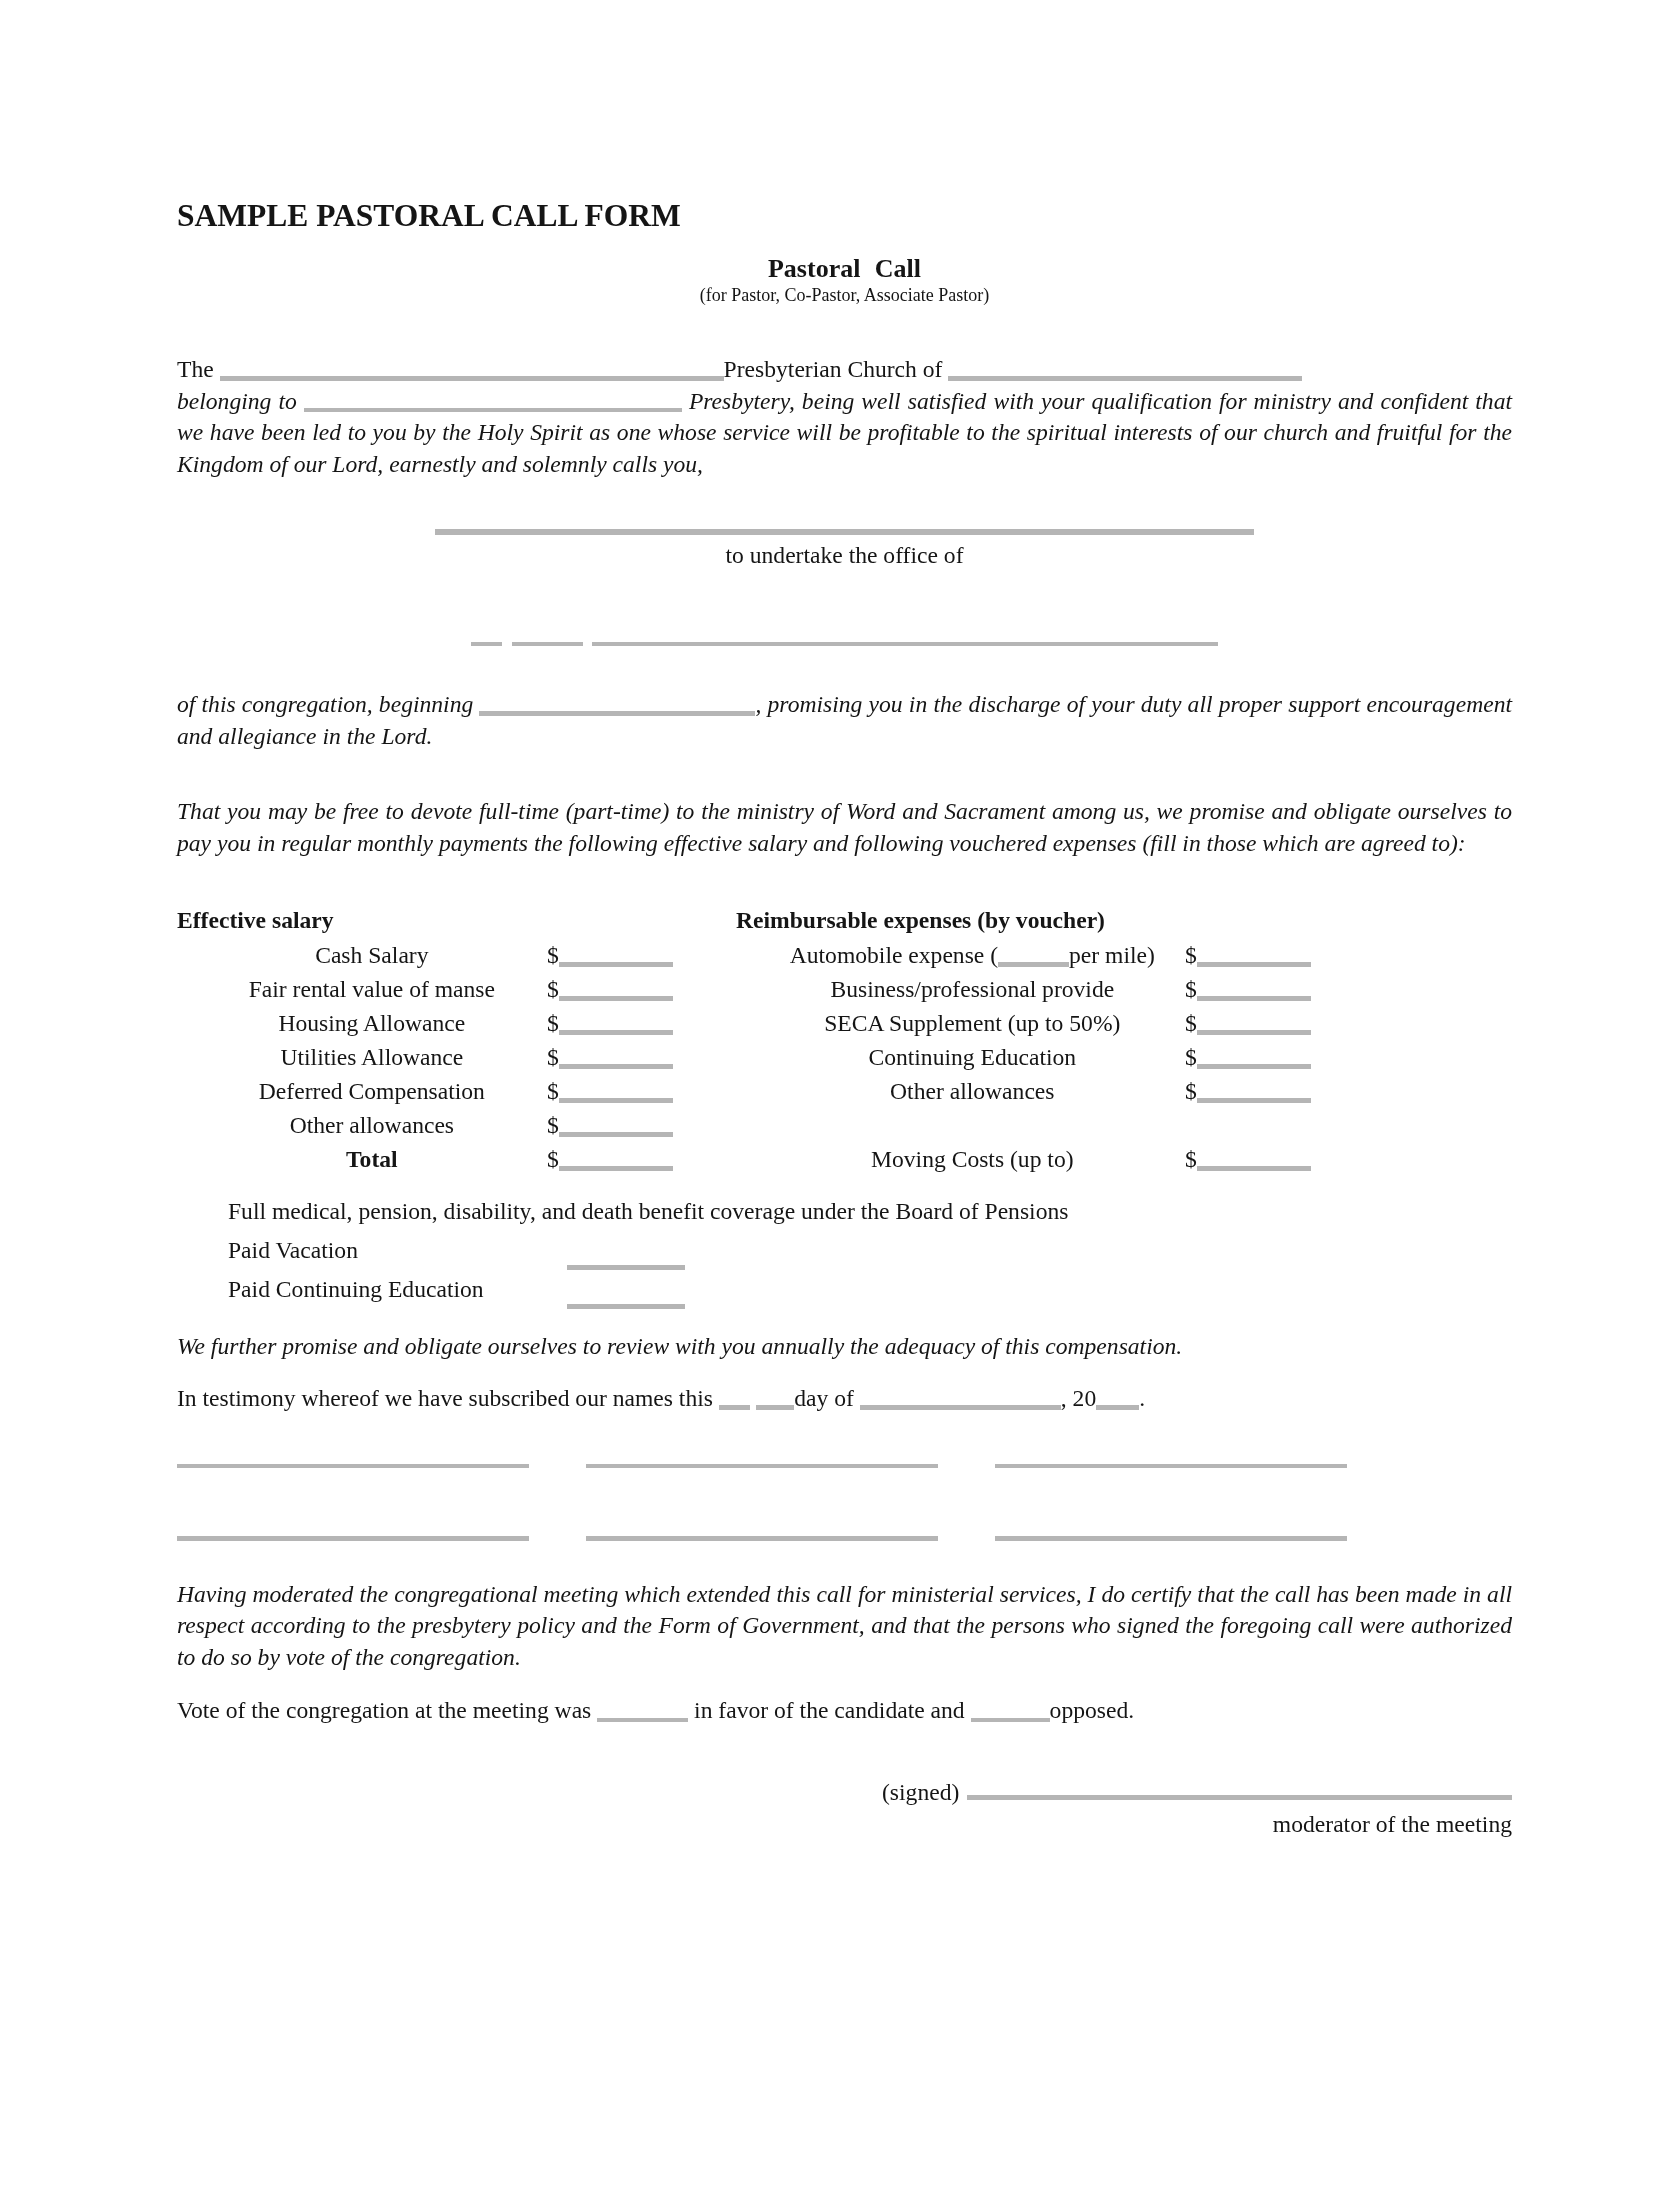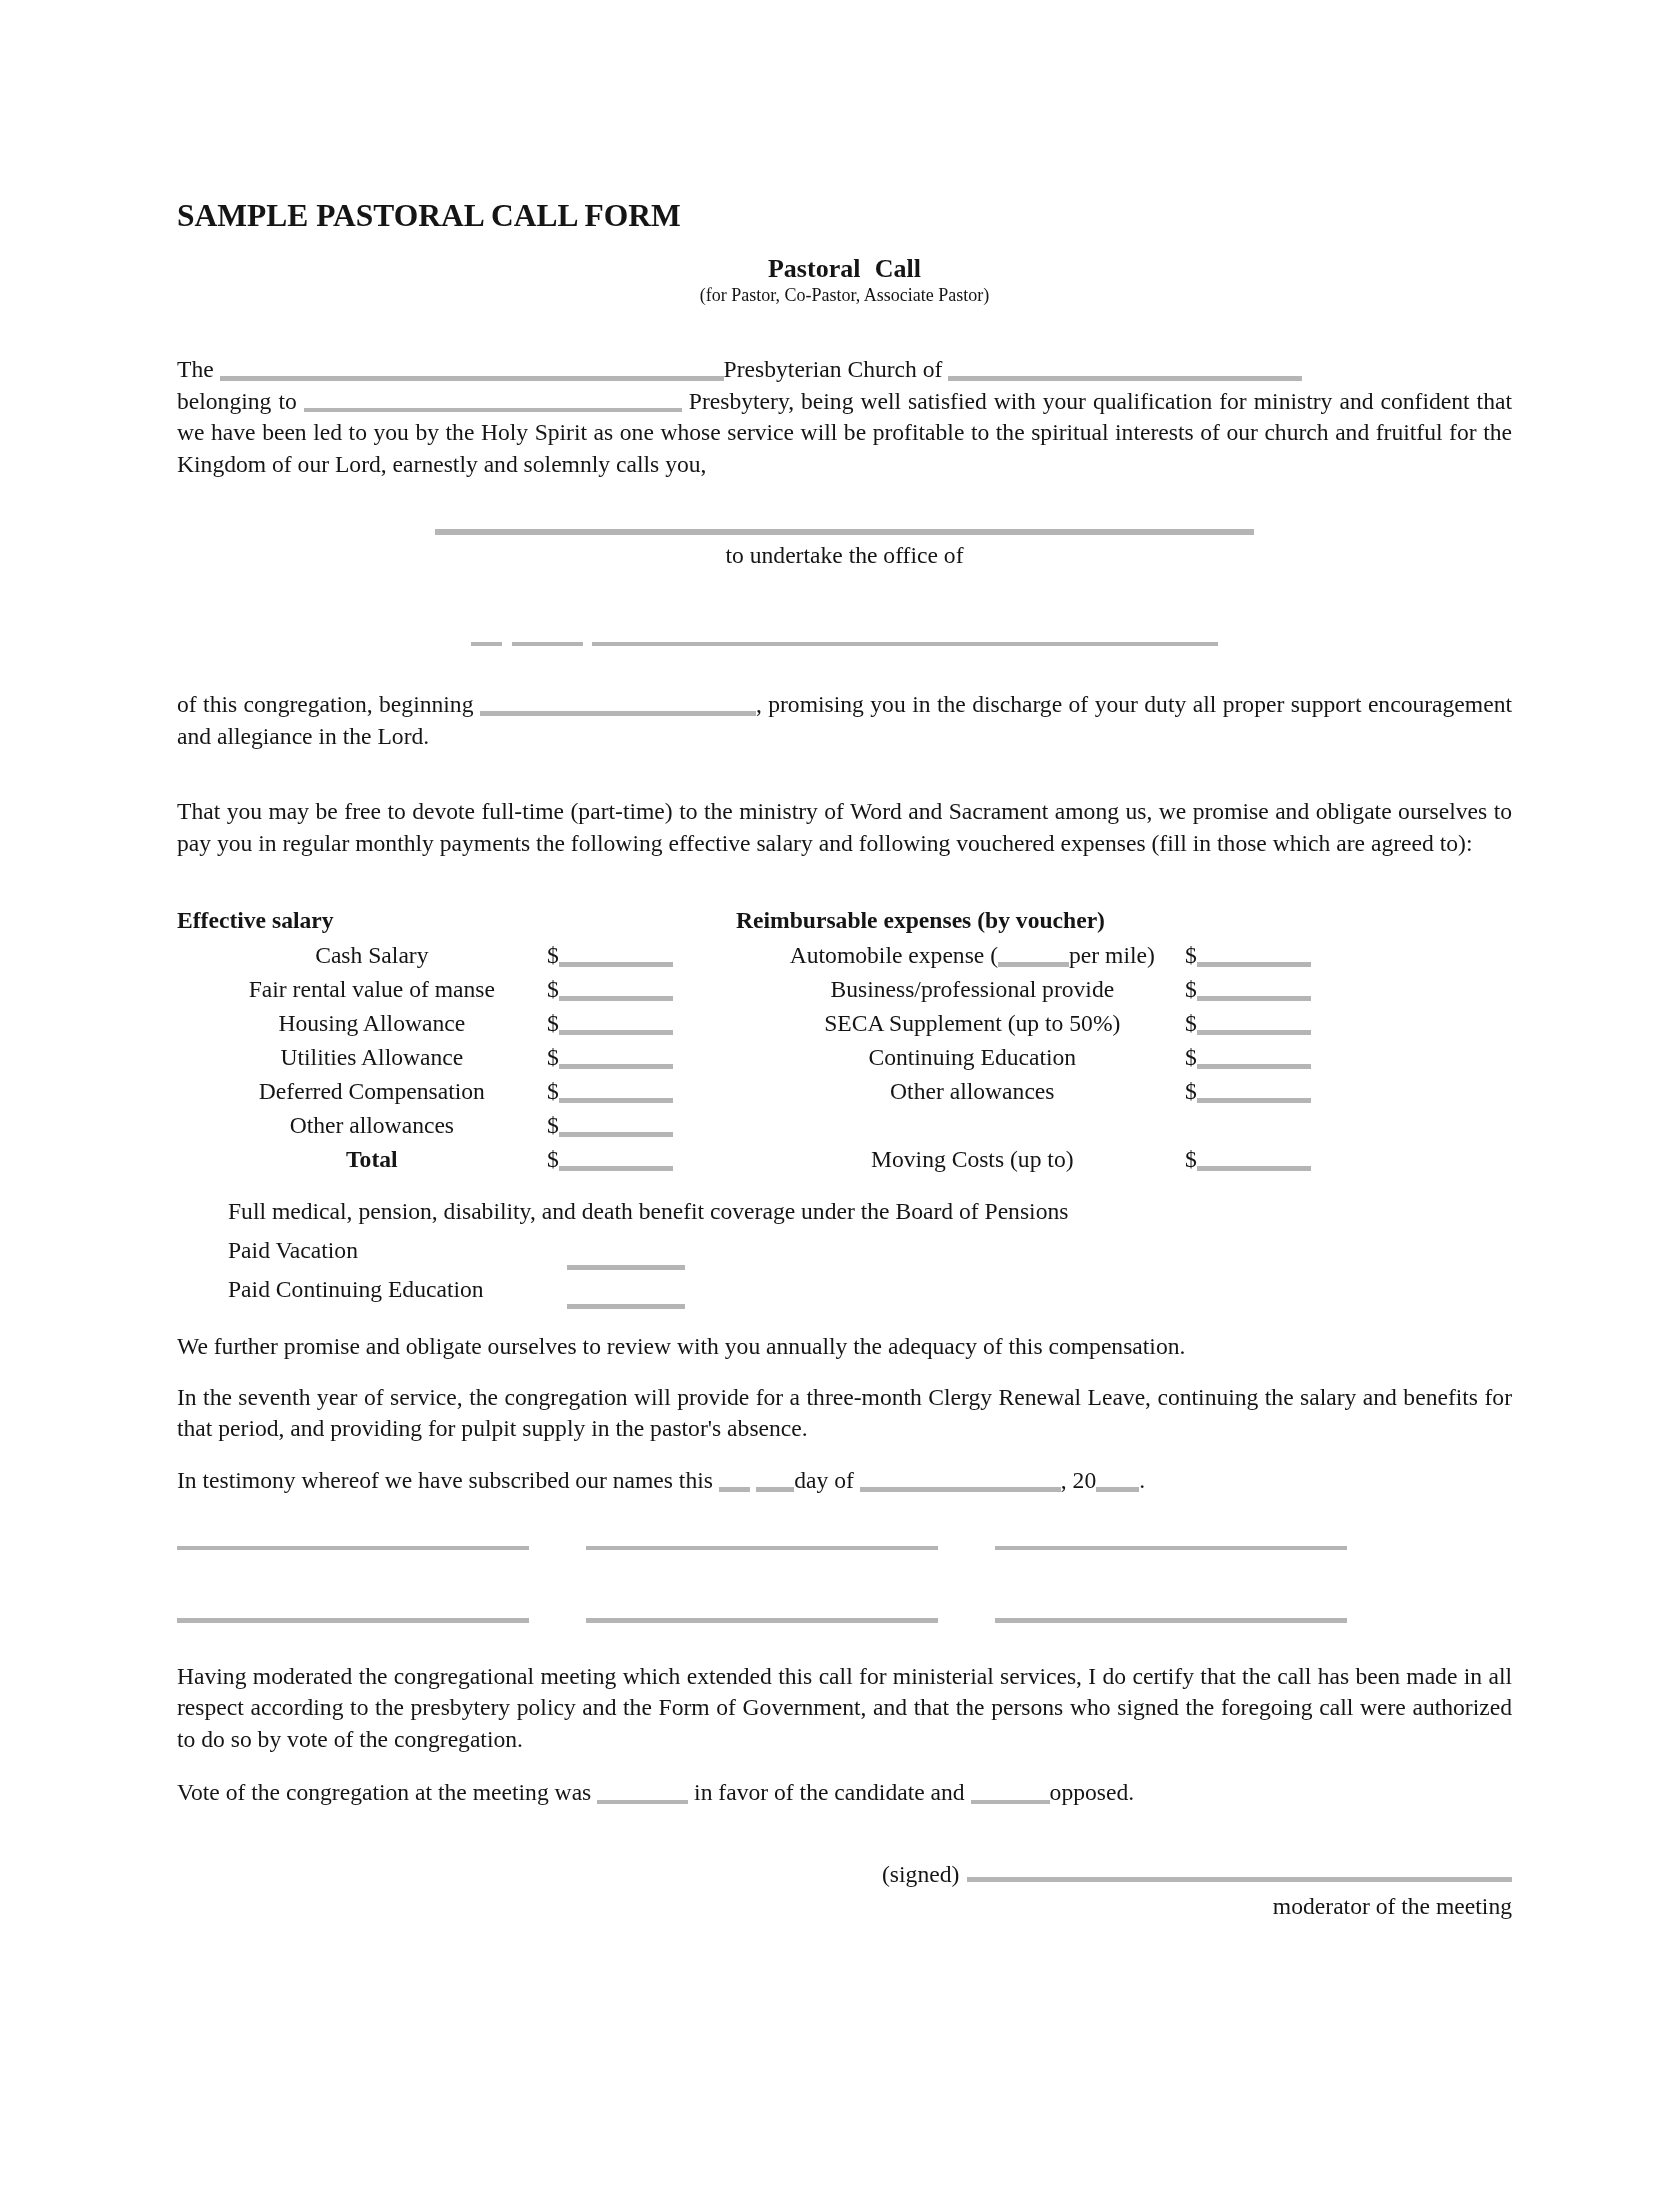--- a/index.html
+++ b/index.html
@@ -11,21 +11,21 @@
     background:#ffffff;
     font-family:"Liberation Serif","DejaVu Serif",serif;
     font-size:23.6px; line-height:31.5px;
     color:#151515;
     overflow:hidden;
   }
   h1.doc-heading { font-size:31.5px; line-height:35px; margin:0 0 20.5px 0; font-weight:bold; }
   .center { text-align:center; }
   .form-title { font-weight:bold; font-size:26px; line-height:30px; word-spacing:7.9px; }
   .form-subtitle { font-size:18px; line-height:23.6px; margin-bottom:47px; }
-  .justified { text-align:justify; }
+  .justified { text-align:justify;font-style:italic; }
   .blank { display:inline-block; height:4.7px; background:#b5b5b5; vertical-align:-3.9px; }
   .w40{width:31.5px} .w48{width:38px} .w55{width:43px} .w90{width:71px}
   .w100{width:79px} .w115{width:91px} .w150{width:118px}
   .w255{width:201px} .w450{width:354px} .w480{width:378px} .w640{width:504px}
   .church-line { display:block; }
   .name-blank-row { margin-top:28px; text-align:center; }
   .name-blank { width:819px; height:5.5px; }
   .name-caption { font-size:16.5px; line-height:19.7px; }
   .office-line { font-size:23.6px; line-height:30px; }
   .office-blank-row { margin-top:50px; text-align:center; }
@@ -171,21 +171,20 @@
       <span class="blank w150"></span>
     </div>
     <div class="benefit-row">
       <span class="benefit-label">Paid Continuing Education</span>
       <span class="blank w150"></span>
     </div>
   </div>
 
   <div class="justified para4">We further promise and obligate ourselves to review with you annually the adequacy of this compensation.</div>
 
-  <div class="justified para5">In the seventh year of service, the congregation will provide for a three-month Clergy Renewal Leave, continuing the salary and benefits for that period, and providing for pulpit supply in the pastor's absence.</div>
 
   <div class="para6">
     <span>In testimony whereof we have subscribed our names this</span>
     <span class="blank w40"></span> <span class="blank w48"></span><span>day of</span>
     <span class="blank w255"></span><span>, 20</span><span class="blank w55"></span><span>.</span>
   </div>
 
   <div class="sig-row sig-row-1">
       <div class="sig-line"></div>
       <div class="sig-line"></div>

